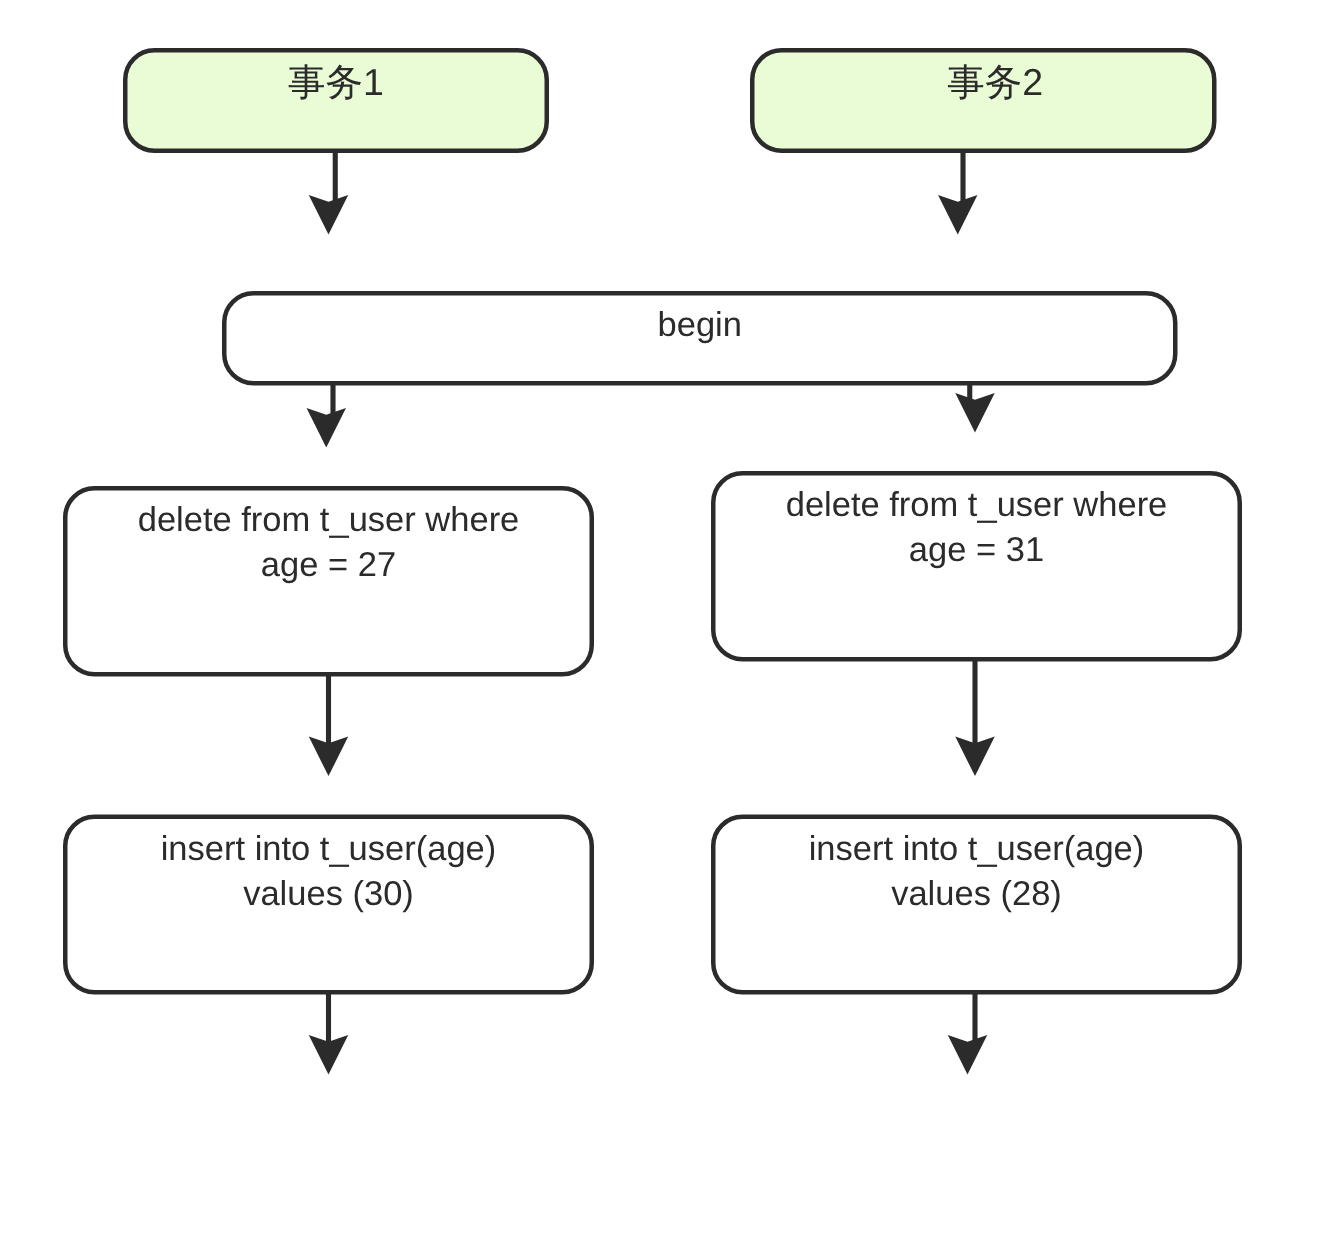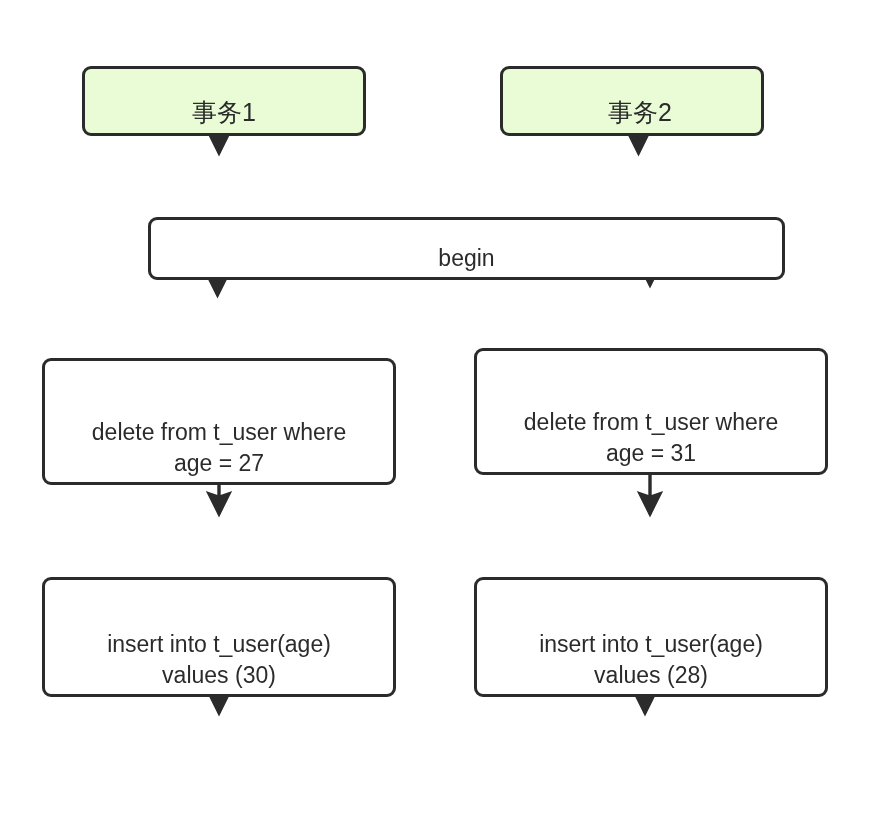--- a/index.html
+++ b/index.html
@@ -24,52 +24,51 @@
     left: 0;
     top: 0;
     width: 890px;
     height: 838px;
     pointer-events: none;
   }
   .node {
     position: absolute;
     box-sizing: border-box;
     border: 3px solid #2b2b2b;
-    border-radius: 9px;
+    border-radius: 21px;
     display: flex;
-    align-items: flex-end;
+    align-items: flex-start;
     justify-content: center;
     text-align: center;
     color: #2b2b2b;
     line-height: 1.32;
     padding: 4px 12px;
     z-index: 2;
-    margin-top: 34px;
   }
   .node .label {
     display: block;
     width: 100%;
     white-space: pre-line;
   }
   .node-green {
     background: #eafcd5;
   }
   .node-green-strong {
     background: #d6fda3;
   }
   .node-white {
     background: #ffffff;
   }
   .fs-cjk { font-size: 25px; }
   .fs-code { font-size: 23px; }
 
   
   #n-tx1    { left: 82px;  top: 32px;  width: 284px; height: 70px; }
-  #n-tx2    { left: 500px; top: 32px;  width: 264px; height: 70px; padding-left: 28px; }
-  #n-begin  { left: 148px; top: 183px; width: 637px; height: 63px; }
+  #n-tx2    { left: 500px; top: 32px;  width: 311px; height: 70px; padding-left: 28px; }
+  #n-begin  { left: 148px; top: 194px; width: 637px; height: 63px; }
   #n-del1   { left: 42px;  top: 324px; width: 354px; height: 127px; }
   #n-del2   { left: 474px; top: 314px; width: 354px; height: 127px; }
   #n-ins1   { left: 42px;  top: 543px; width: 354px; height: 120px; }
   #n-ins2   { left: 474px; top: 543px; width: 354px; height: 120px; }
   #n-dead   { left: 148px; top: 742px; width: 637px; height: 66px; }
 </style>
 </head>
 <body>
 
 <div id="canvas">

